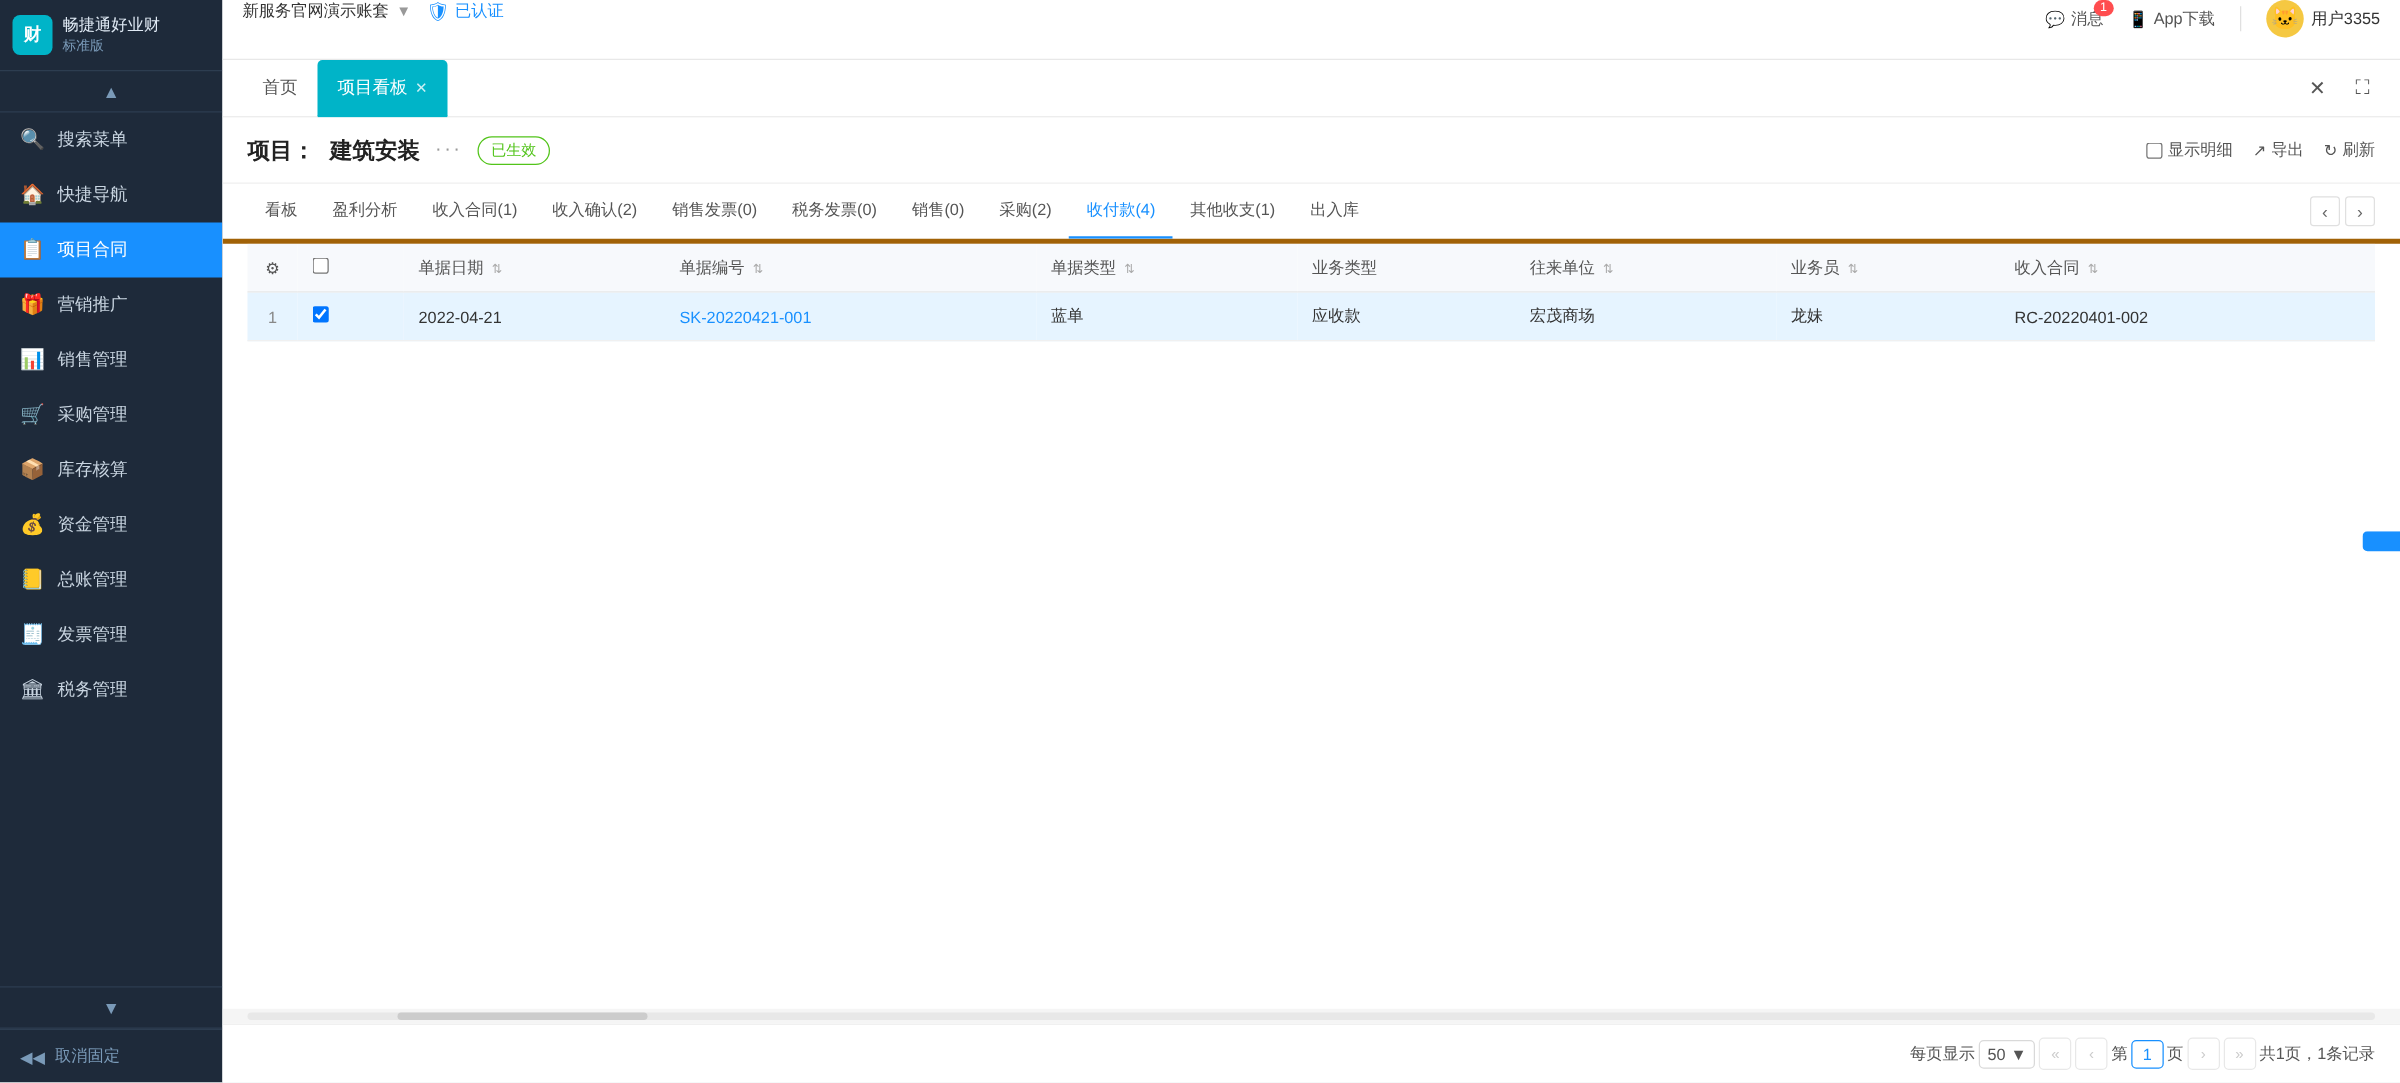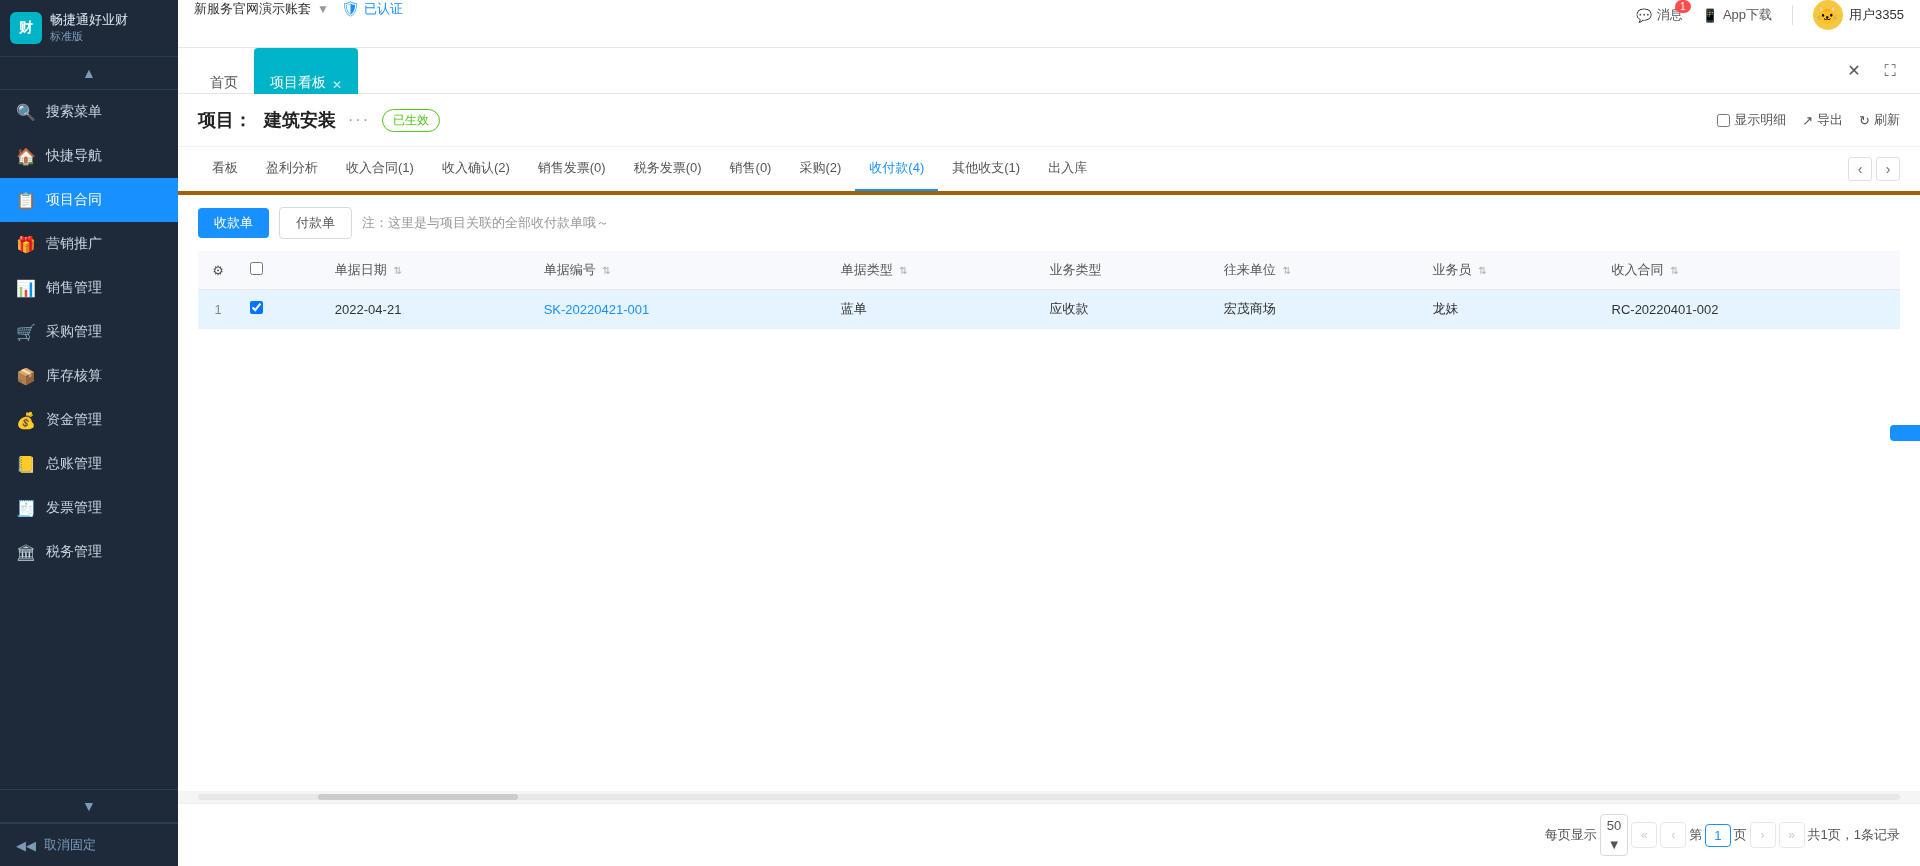--- a/index.html
+++ b/index.html
@@ -192,21 +192,21 @@
       background: white;
       height: 46px;
       display: flex;
       align-items: center;
       padding: 0 16px;
       border-bottom: 1px solid #e8e8e8;
       gap: 0;
     }
     .tab-item {
       display: flex;
-      align-items: flex-end;
+      align-items: center;
       height: 46px;
       padding: 0 16px;
       font-size: 14px;
       cursor: pointer;
       color: #555;
       gap: 6px;
       border-bottom: 2px solid transparent;
       white-space: nowrap;
     }
     .tab-item.active {
@@ -467,21 +467,20 @@
     }
     .pagination-select {
       border: 1px solid #d9d9d9;
       border-radius: 4px;
       padding: 3px 6px;
       font-size: 13px;
       cursor: pointer;
       display: flex;
       align-items: center;
       gap: 4px;
-      flex-direction: column;
     }
     .page-btn {
       width: 26px;
       height: 26px;
       display: flex;
       align-items: center;
       justify-content: center;
       border: 1px solid #d9d9d9;
       border-radius: 4px;
       cursor: pointer;
@@ -683,25 +682,20 @@
       </div>
       <div class="sub-nav-item">
         <span>出入库</span>
       </div>
       <div class="sub-nav-arrows">
         <div class="nav-arrow">‹</div>
         <div class="nav-arrow">›</div>
       </div>
     </div>
 
-    <div class="table-toolbar">
-      <button class="btn-primary">收款单</button>
-      <button class="btn-default">付款单</button>
-      <span class="note-text">注：这里是与项目关联的全部收付款单哦～</span>
-    </div>
 
     <div class="table-container">
       <table>
         <thead>
           <tr>
             <th class="th-settings">
               <span>⚙</span>
             </th>
             <th>
               <input type="checkbox" style="">

